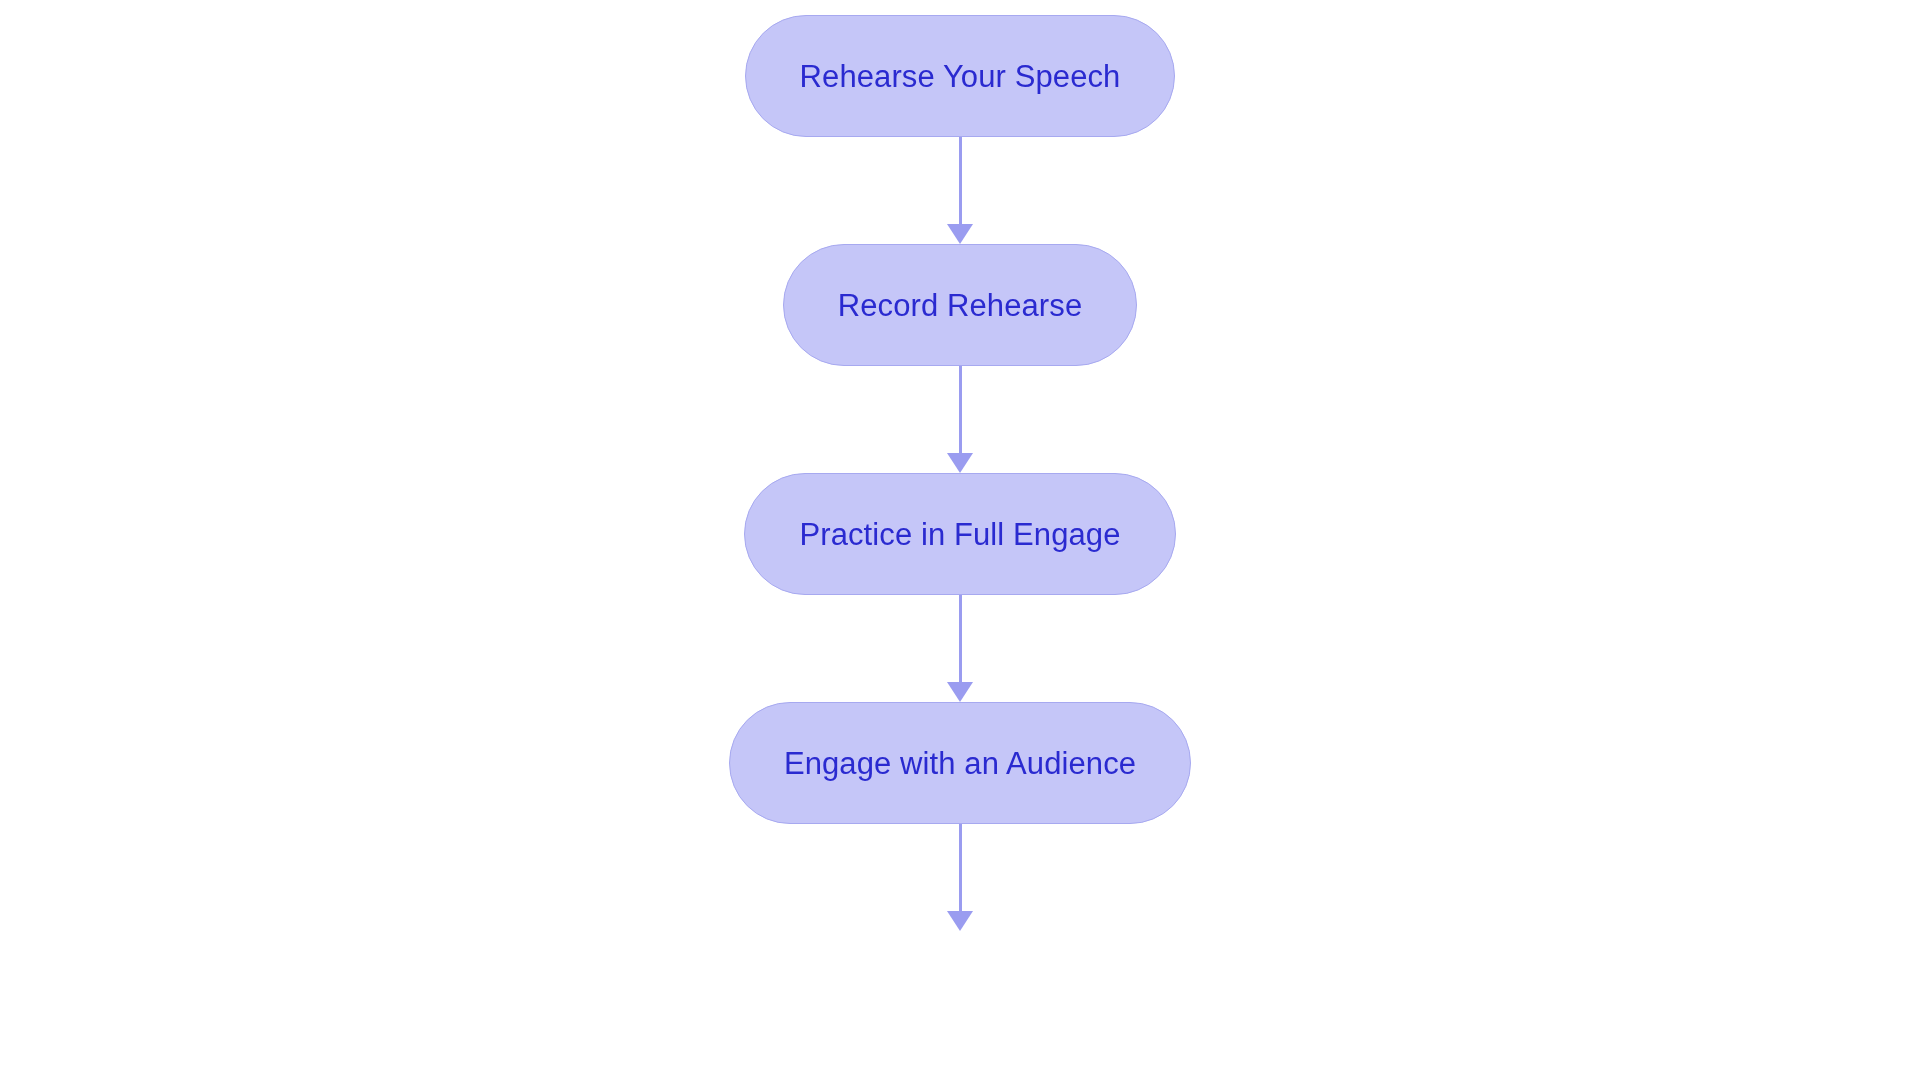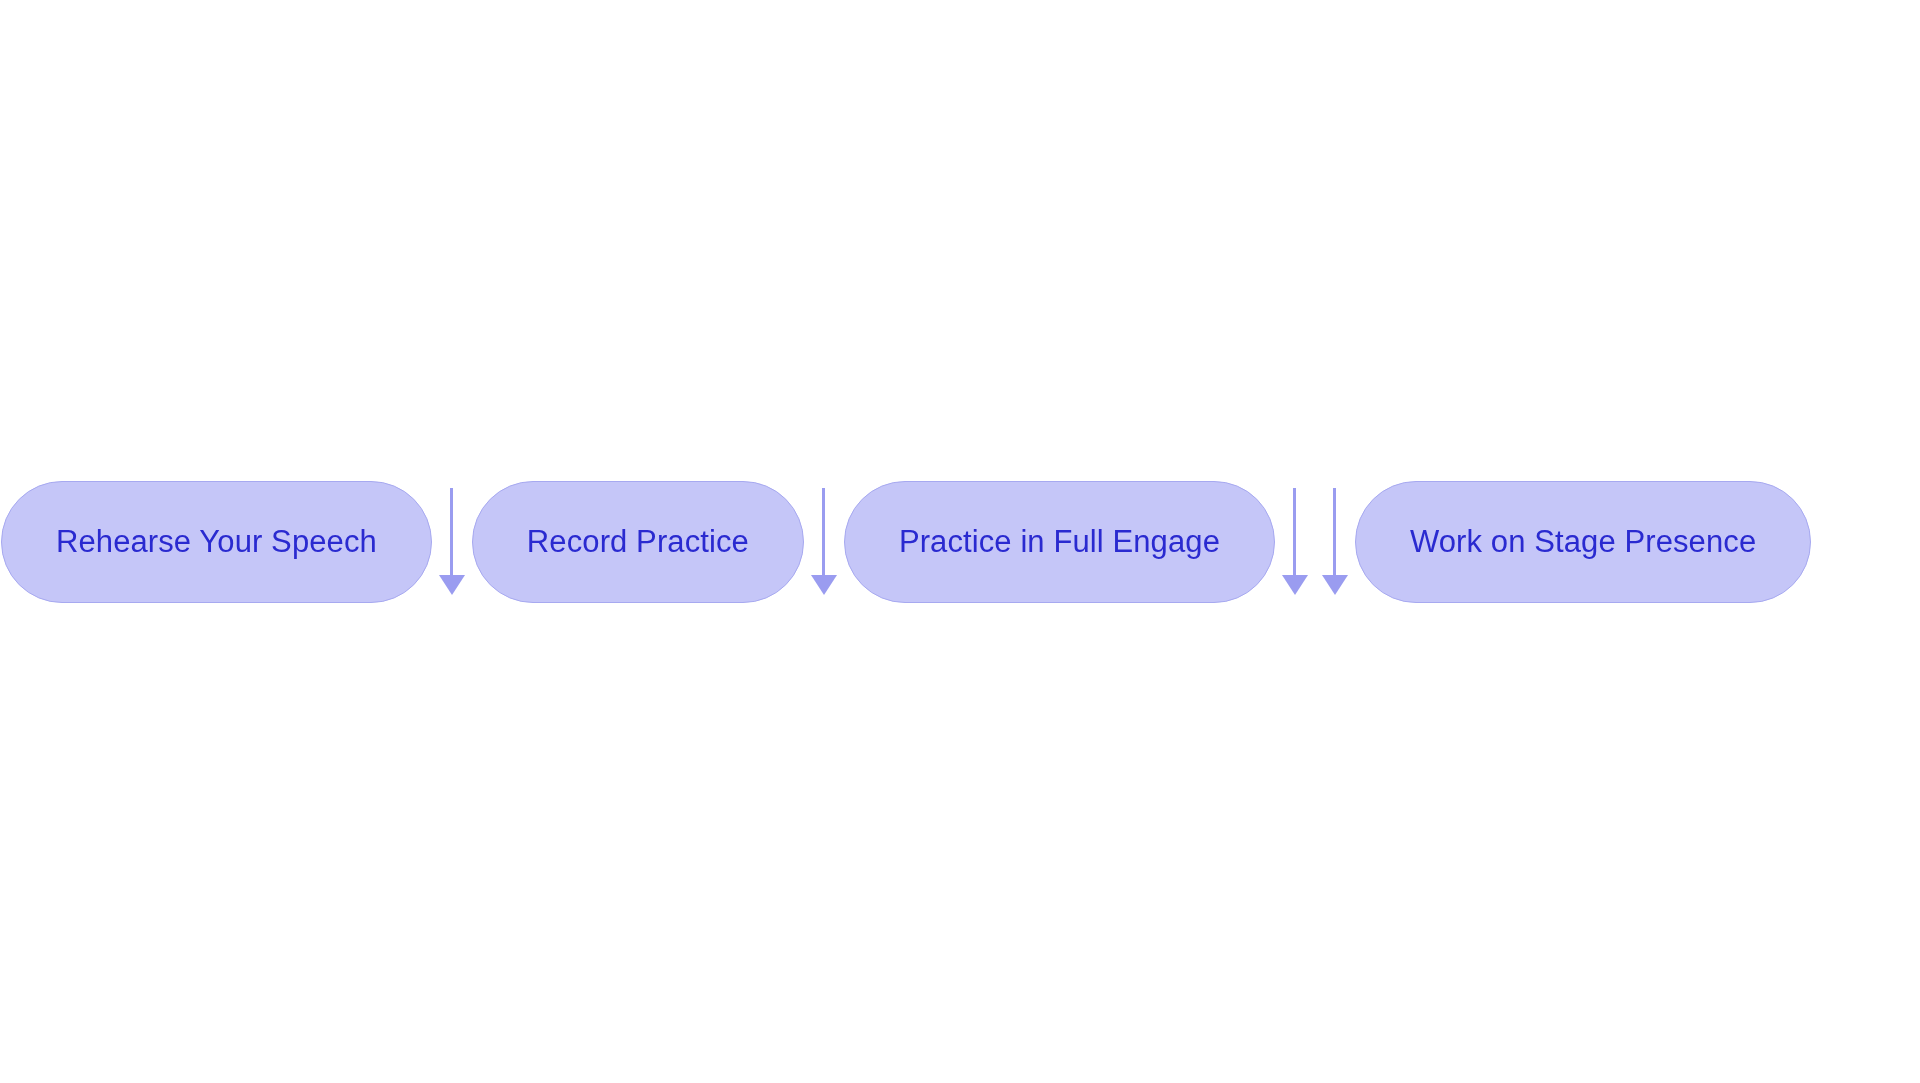--- a/index.html
+++ b/index.html
@@ -22,21 +22,21 @@
     background: #ffffff;
   }
 
   .flow-column {
     position: absolute;
     left: 0;
     top: 0;
     width: 1920px;
     height: 1083px;
     display: flex;
-    flex-direction: row;
+    flex-direction: column;
     align-items: center;
     justify-content: flex-start;
   }
 
   .node {
     position: relative;
     box-sizing: border-box;
     height: 122px;
     border-radius: 61px;
     background: #c5c6f8;
@@ -101,41 +101,41 @@
     <div class="node">
       <span class="node-label">Rehearse Your Speech</span>
     </div>
 
     <div class="connector">
       <div class="connector-line"></div>
       <div class="connector-head"></div>
     </div>
 
     <div class="node">
-      <span class="node-label">Record Practice</span>
+      <span class="node-label">Record Rehearse</span>
     </div>
 
     <div class="connector">
       <div class="connector-line"></div>
       <div class="connector-head"></div>
     </div>
 
     <div class="node">
       <span class="node-label">Practice in Full Engage</span>
     </div>
 
     <div class="connector">
       <div class="connector-line"></div>
       <div class="connector-head"></div>
     </div>
 
+    <div class="node">
+      <span class="node-label">Engage with an Audience</span>
+    </div>
 
     <div class="connector">
       <div class="connector-line"></div>
       <div class="connector-head"></div>
     </div>
 
-    <div class="node">
-      <span class="node-label">Work on Stage Presence</span>
-    </div>
 
   </div>
 </div>
 
 </body></html>

